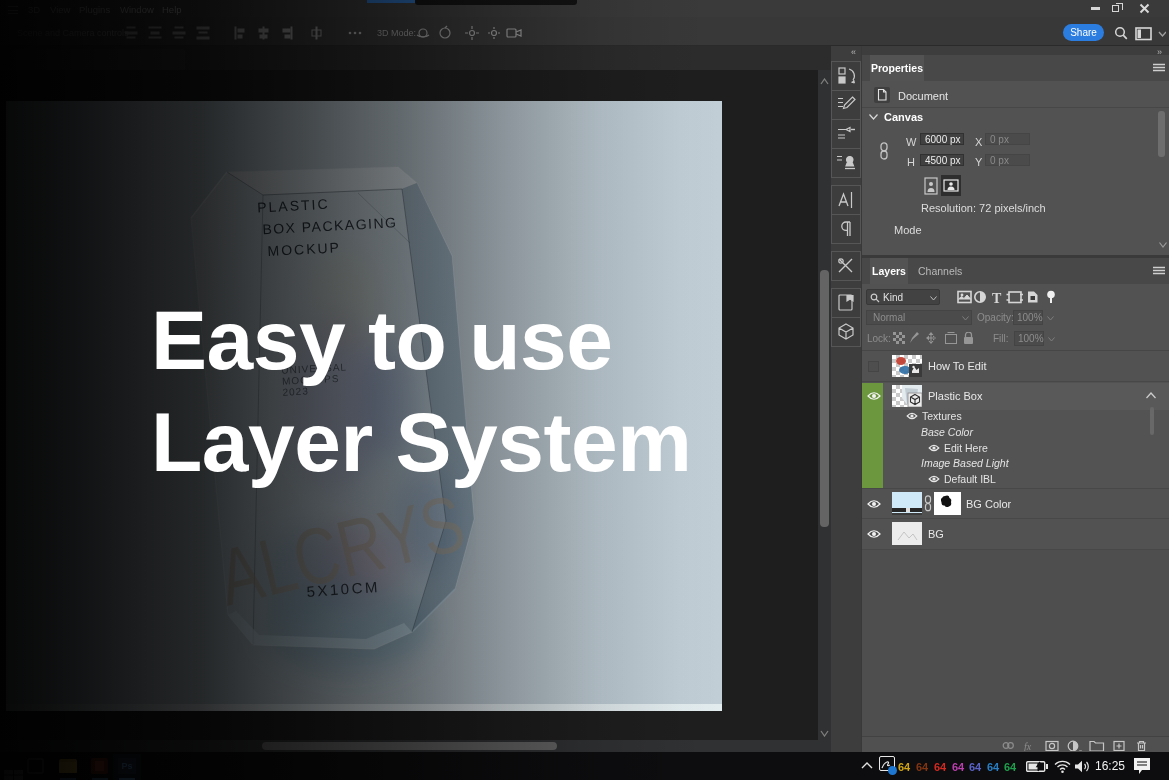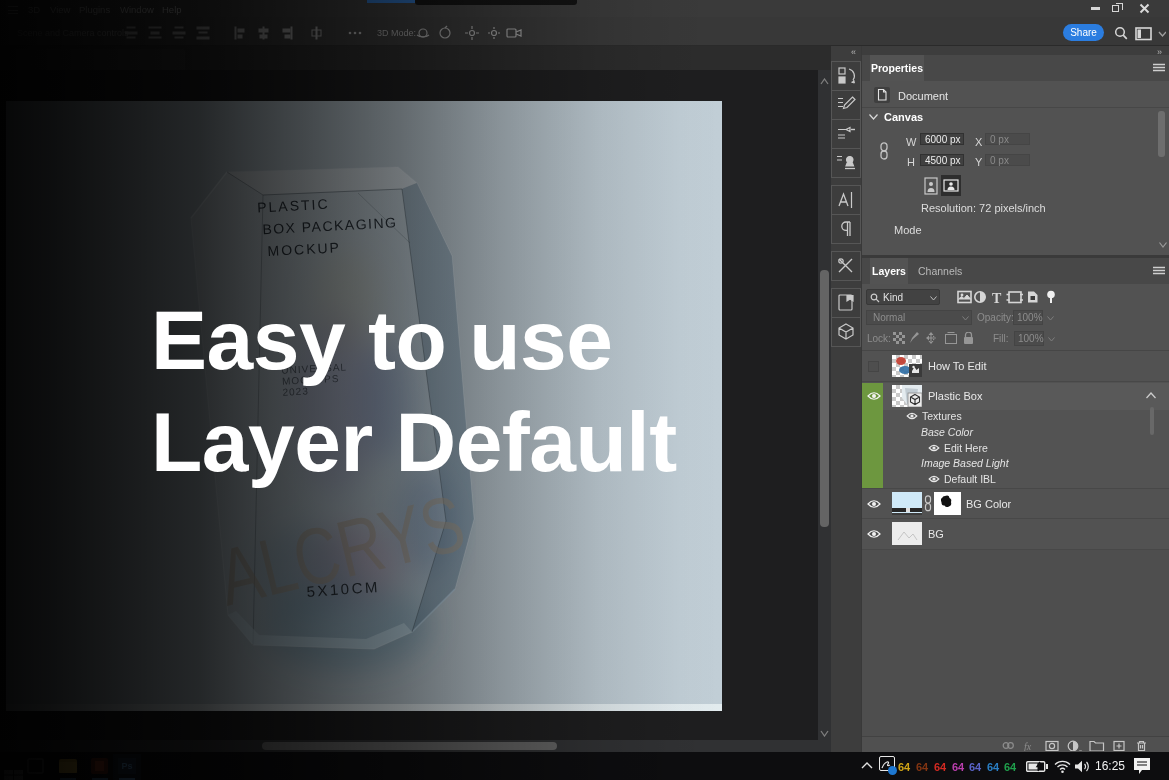--- a/index.html
+++ b/index.html
@@ -604,16 +604,16 @@
         <path d="M2 1 h16 v12 h-8 l-3 4 v-4 h-5 z" fill="#f2f2f2"></path>
         <path d="M5 5 h10 M5 8 h10" stroke="#0d0d0f" stroke-width="1.2"></path>
       </svg>
   </div>
 
   <div class="abs" id="overlay" style="left:0;top:0;width:1169px;height:780px;z-index:50;pointer-events:none;
     background:linear-gradient(90deg, rgba(0,0,0,0.96) 0px, rgba(0,0,0,0.93) 50px, rgba(0,0,0,0.87) 120px, rgba(0,0,0,0.80) 200px, rgba(0,0,0,0.645) 300px, rgba(0,0,0,0.47) 400px, rgba(0,0,0,0.27) 500px, rgba(0,0,0,0.095) 600px, rgba(0,0,0,0.015) 680px, rgba(0,0,0,0) 720px);"></div>
 
   <div class="abs" style="left:151px;top:0;z-index:60;color:#fff;font-weight:bold;font-size:84px;letter-spacing:-0.5px;">
     <div class="abs" style="left:0;top:292px;white-space:nowrap;">Easy to use</div>
-    <div class="abs" style="left:0;top:394px;white-space:nowrap;">Layer Default</div>
+    <div class="abs" style="left:0;top:394px;white-space:nowrap;">Layer System</div>
   </div>
 
 </div>
 
 </body></html>

